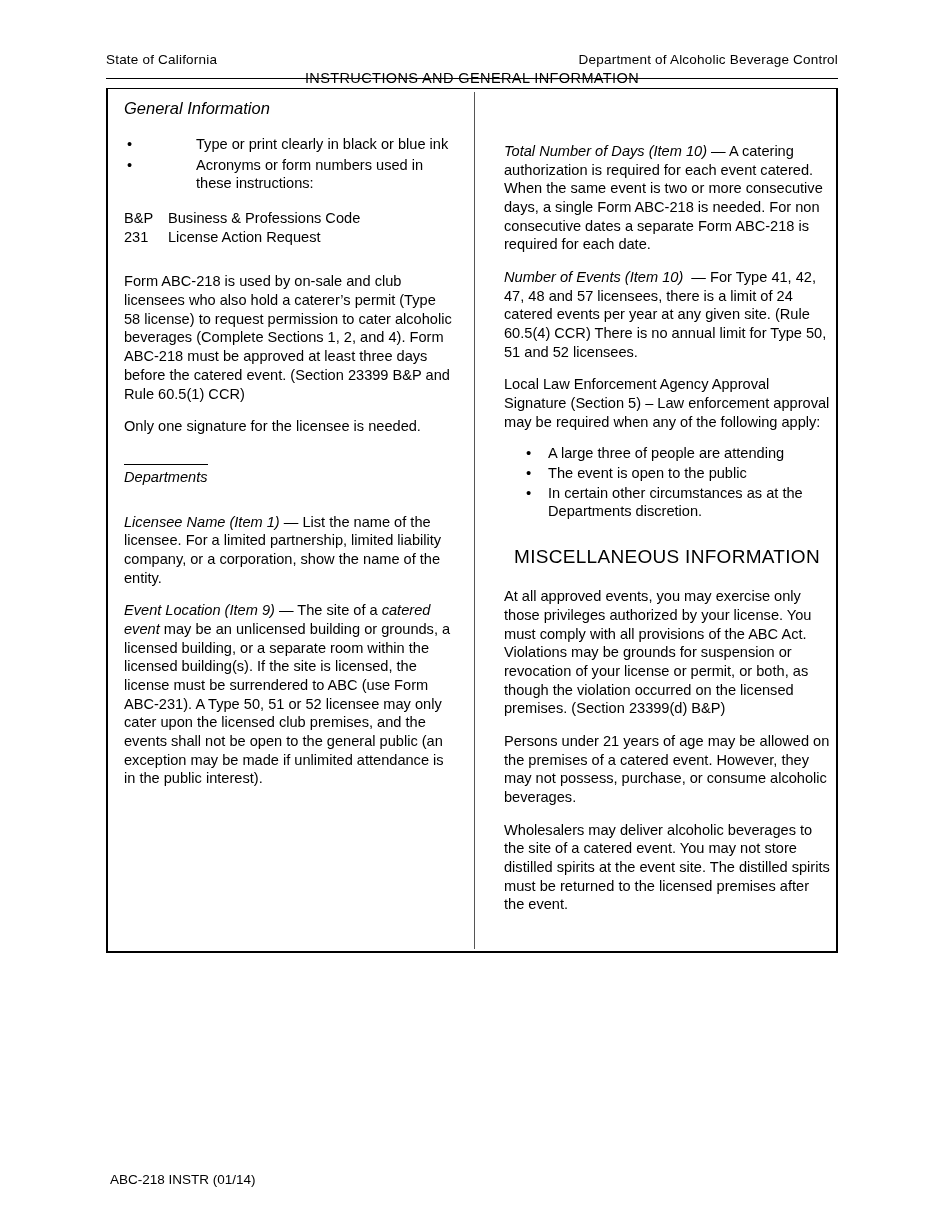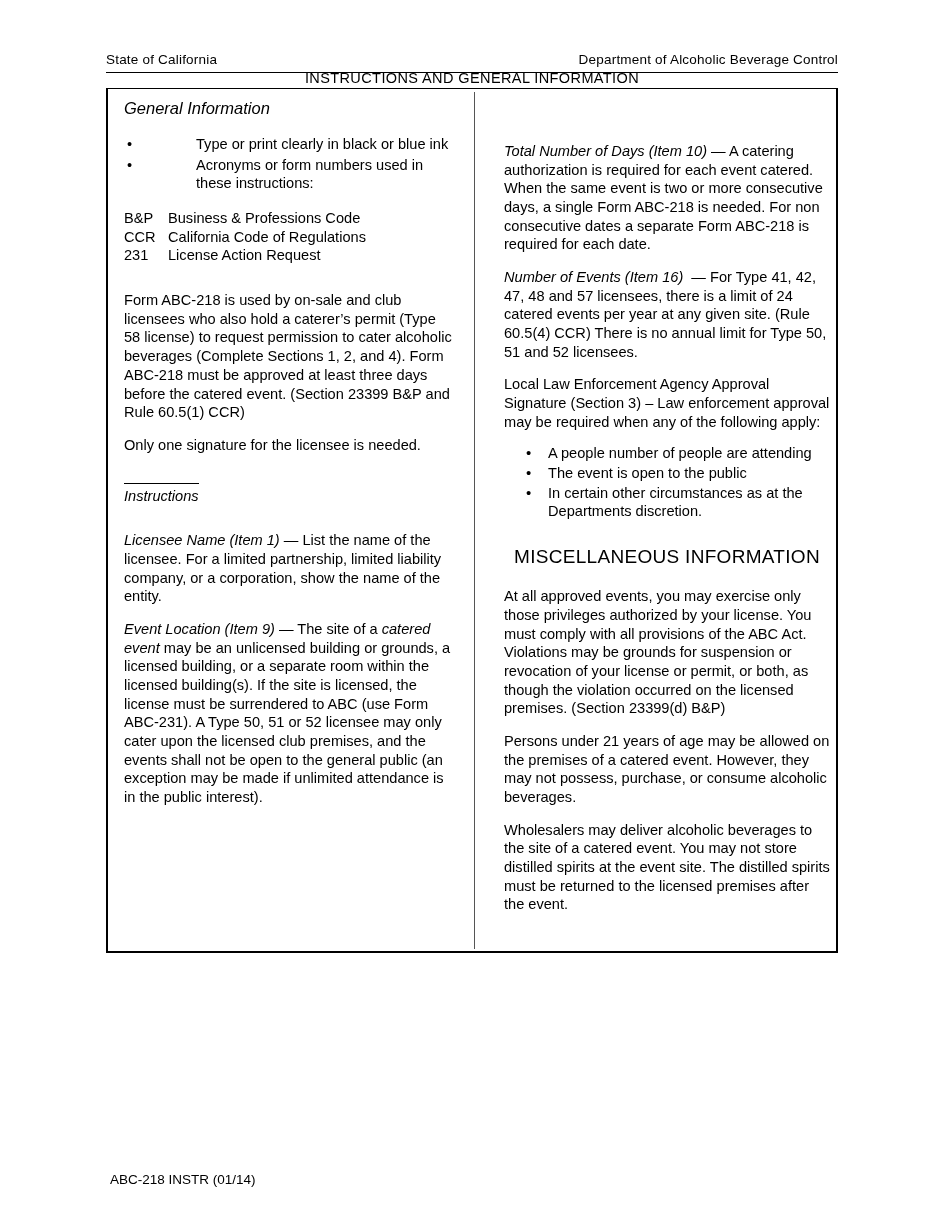--- a/index.html
+++ b/index.html
@@ -25,21 +25,21 @@
     position: absolute;
     left: 106px;
     top: 52px;
     width: 732px;
     display: flex;
     justify-content: space-between;
     align-items: flex-end;
     font-size: 13.5px;
     letter-spacing: 0.2px;
     border-bottom: 1px solid #000;
-    padding-bottom: 5px;
+    padding-bottom: 11px;
   }
   .banner {
     position: absolute;
     left: 106px;
     top: 70px;
     width: 732px;
     text-align: center;
     font-size: 14.5px;
     letter-spacing: 0.4px;
     border-bottom: 1px solid #000;
@@ -183,34 +183,30 @@
         <span>Acronyms or form numbers used in these instructions:</span>
       </li>
     </ul>
 
     <div class="abbr">
       <div class="abbr-row">
         <span class="k">B&amp;P</span>
         <span>Business &amp; Professions Code</span>
       </div>
       <div class="abbr-row">
-        <span class="k">CCR</span>
-        <span>California Code of Regulations</span>
-      </div>
-      <div class="abbr-row">
         <span class="k">231</span>
         <span>License Action Request</span>
       </div>
     </div>
 
     <p>Form ABC-218 is used by on-sale and club licensees who also hold a caterer’s permit (Type 58 license) to request permission to cater alcoholic beverages (Complete Sections 1, 2, and 4).  Form ABC-218 must be approved at least three days before the catered event.  (Section 23399 B&amp;P and Rule 60.5(1) CCR)</p>
 
     <p>Only one signature for the licensee is needed.</p>
 
-    <div class="instr-head">Instructions</div>
+    <div class="instr-head">Departments</div>
 
     <p>
       <span class="ital">Licensee Name (Item 1)</span>
       <span class="dash">—</span><span> List the name of the licensee.  For a limited partnership, limited liability company, or a corporation, show the name of the entity.</span>
     </p>
 
     <p>
       <span class="ital">Event Location (Item 9)</span>
       <span class="dash">—</span><span> The site of a </span><span class="ital">catered event</span><span>  may be an unlicensed building or grounds, a licensed building, or a separate room within the licensed building(s).  If the site is licensed, the license must be surrendered to ABC (use Form ABC-231).  A Type 50, 51 or 52 licensee may only cater upon the licensed club premises, and the events shall not be open to the general public (an exception may be made if unlimited attendance is in the public interest).</span>
     </p>
@@ -218,30 +214,30 @@
   </div>
 
   <div class="col col-right">
 
     <p>
       <span class="ital">Total Number of Days (Item 10)</span>
       <span class="dash">—</span><span> A catering authorization is required for each event catered.  When the same event is two or more consecutive days, a single Form ABC-218 is needed.  For non consecutive dates a separate Form ABC-218 is required for each date.</span>
     </p>
 
     <p>
-      <span class="ital">Number of Events (Item 16)</span>
+      <span class="ital">Number of Events (Item 10)</span>
       &nbsp;<span class="dash">—</span><span> For Type 41, 42, 47, 48 and 57 licensees, there is a limit of 24 catered events per year at any given site.  (Rule 60.5(4) CCR) There is no annual limit for Type 50, 51 and 52 licensees.</span>
     </p>
 
-    <p class="tight">Local Law Enforcement Agency Approval Signature (Section 3) – Law enforcement approval may be required when any of the following apply:</p>
+    <p class="tight">Local Law Enforcement Agency Approval Signature (Section 5) – Law enforcement approval may be required when any of the following apply:</p>
 
     <ul class="dots">
       <li>
         <span class="dt">•</span>
-        <span>A people number of people are attending</span>
+        <span>A large three of people are attending</span>
       </li>
       <li>
         <span class="dt">•</span>
         <span>The event is open to the public</span>
       </li>
       <li>
         <span class="dt">•</span>
         <span>In certain other circumstances as at the Departments discretion.</span>
       </li>
     </ul>

